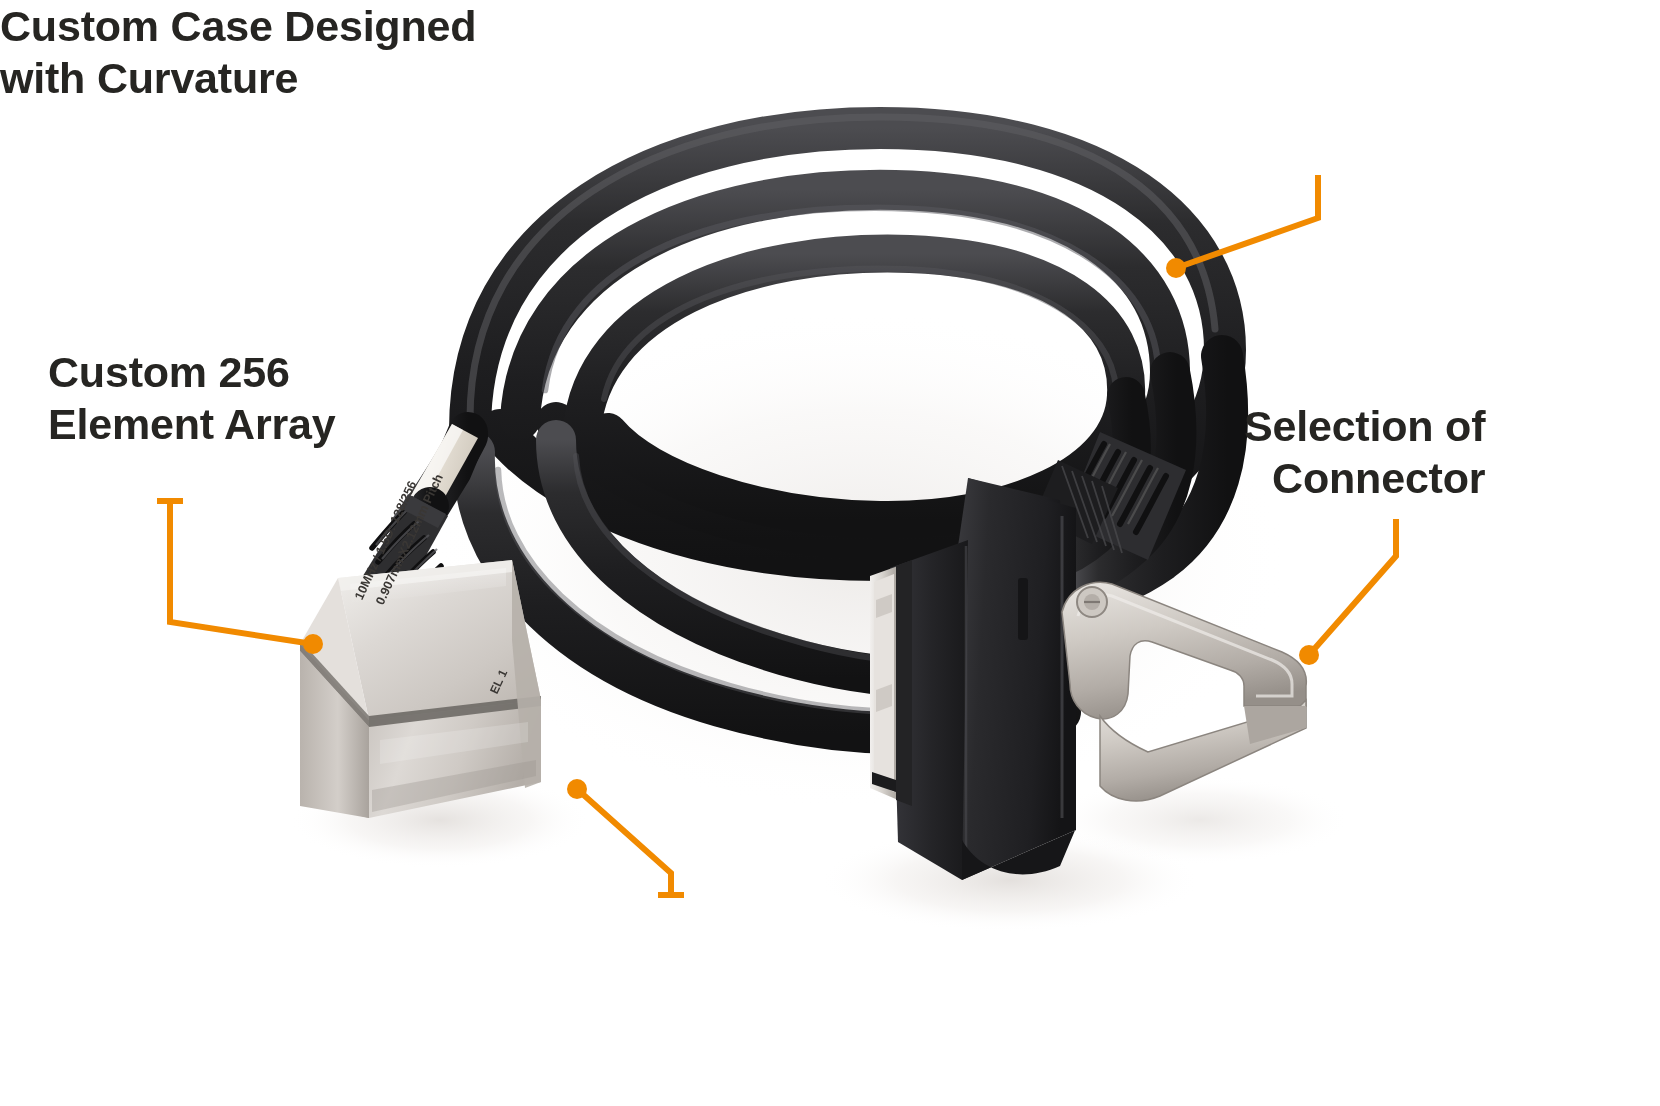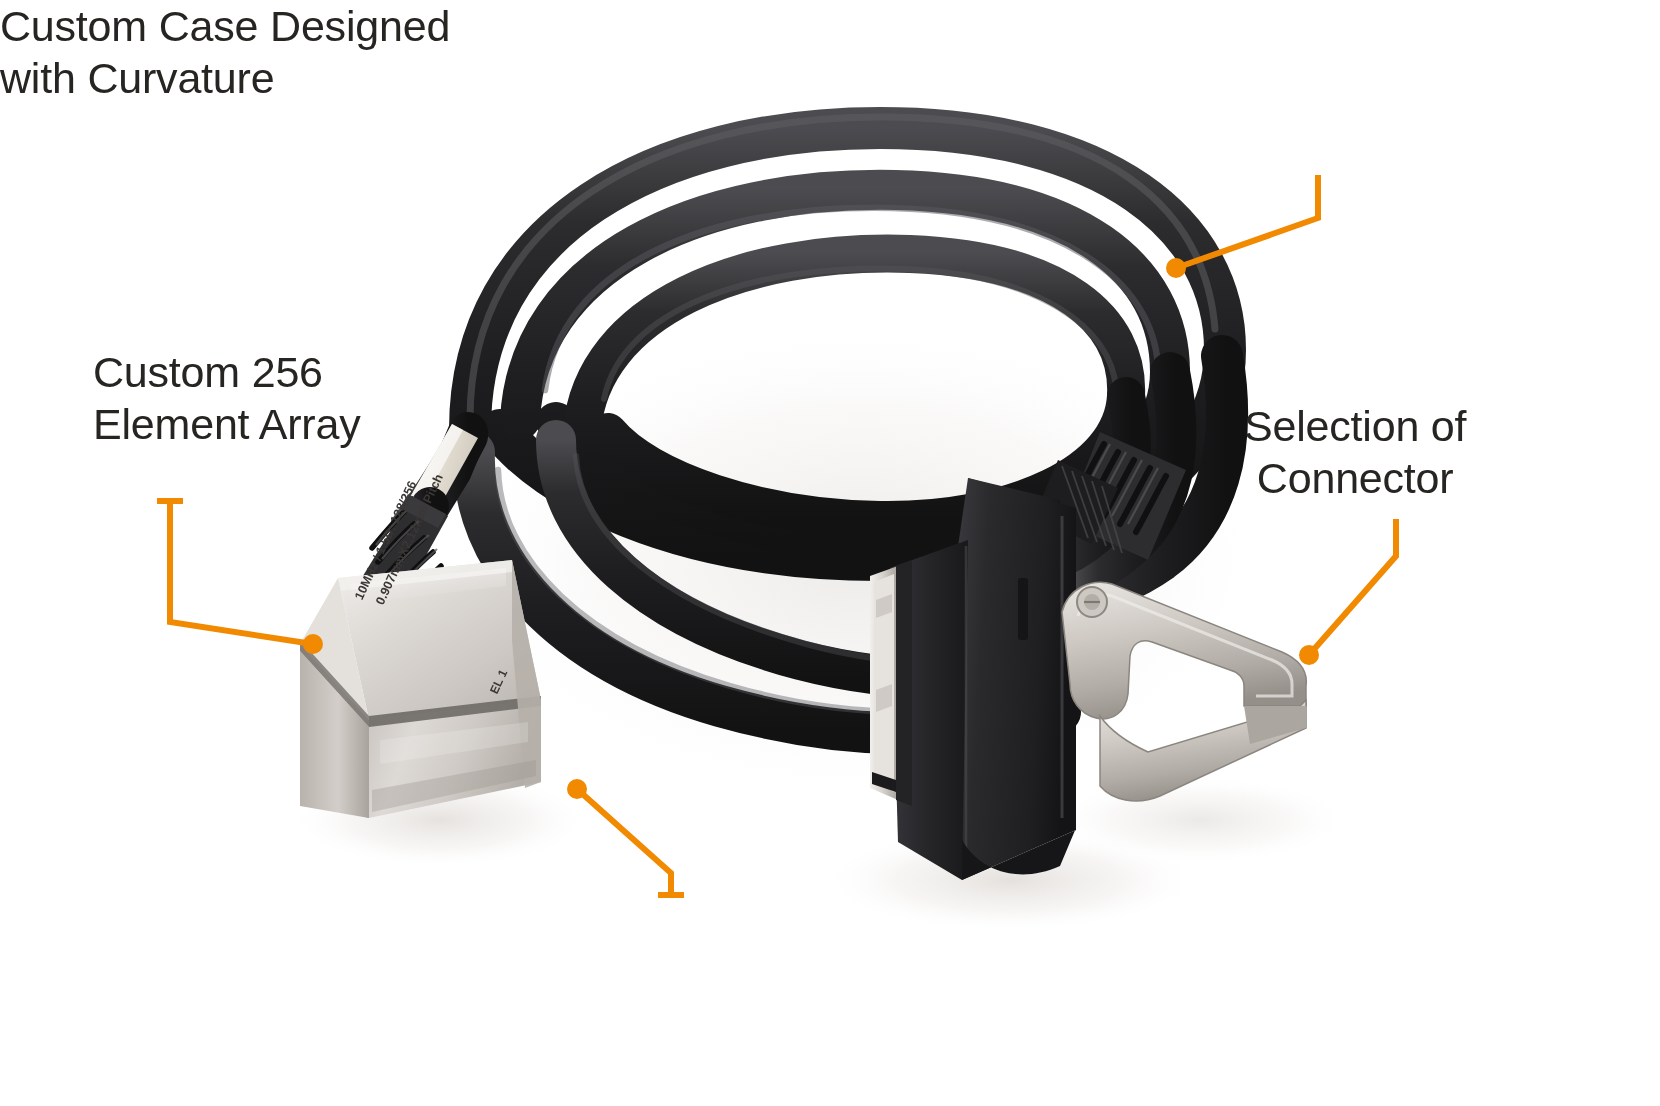--- a/index.html
+++ b/index.html
@@ -30,31 +30,31 @@
     width: 1660px;
     height: 1106px;
     pointer-events: none;
   }
   .callout {
     position: absolute;
     color: #262522;
     font-family: "Liberation Sans", sans-serif;
     font-size: 43px;
     line-height: 1.22;
-    font-weight: 400;
+    font-weight: 700;
     letter-spacing: -0.2px;
     white-space: pre-line;
     pointer-events: auto;
   }
   .callout-right { text-align: right; }
   .callout-left  { text-align: left; }
 
   #callout-cable-length  { right: 172px; top: 46px;  text-align: right; }
-  #callout-element-array { left: 48px;   top: 346px; text-align: left; margin-left: 45px; }
-  #callout-connector     { left: 1244px; top: 400px; text-align: center; }
+  #callout-element-array { left: 48px;   top: 346px; text-align: left; }
+  #callout-connector     { left: 1244px; top: 400px; text-align: right; }
 
   .engrave {
     position: absolute;
     font-family: "Liberation Sans", sans-serif;
     font-weight: 700;
     color: #3a3734;
     white-space: nowrap;
     pointer-events: auto;
   }
   #engrave-line-1 {

